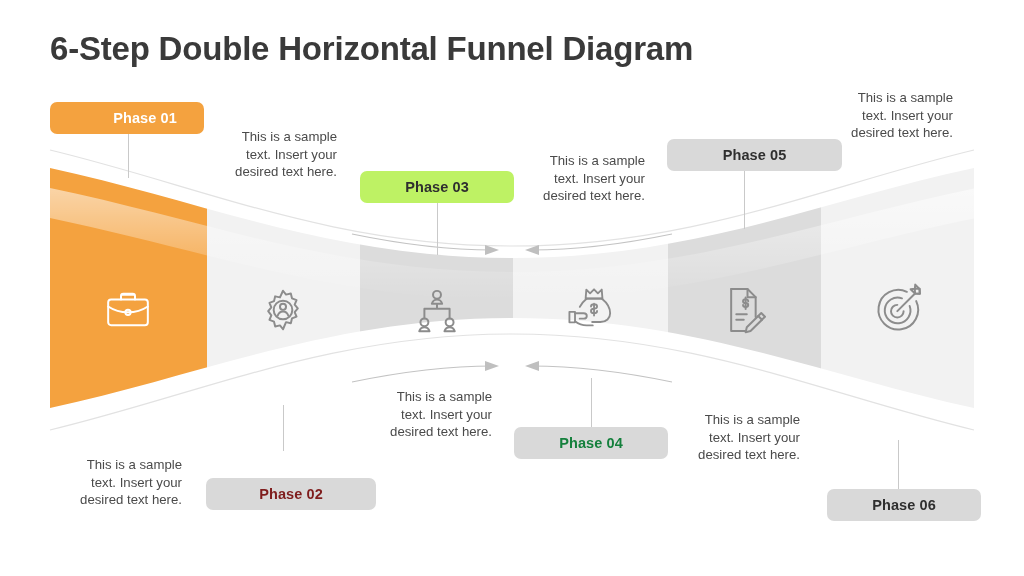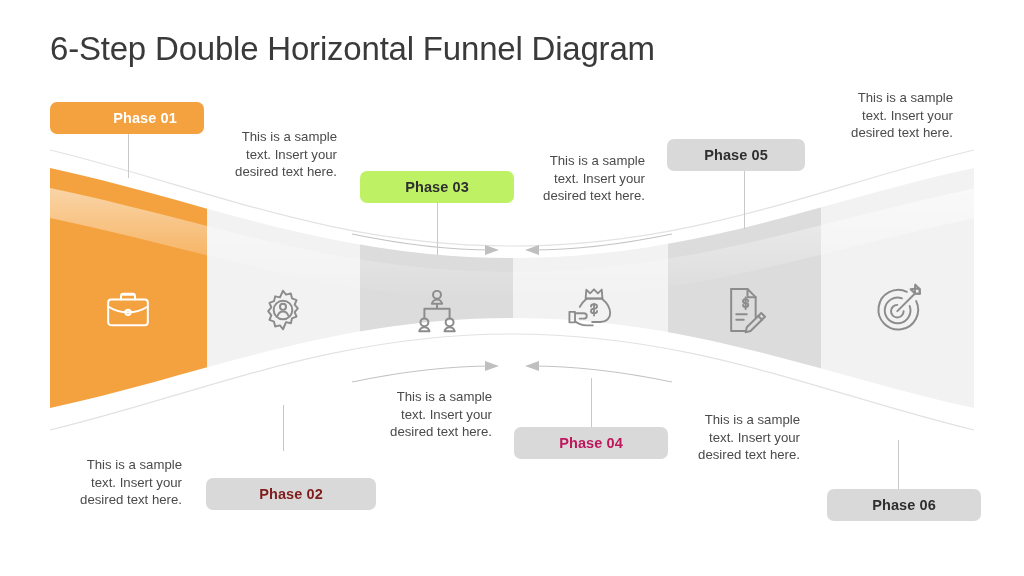--- a/index.html
+++ b/index.html
@@ -23,21 +23,21 @@
     height: 576px;
     background: #ffffff;
   }
 
   
   #title {
     position: absolute;
     left: 50px;
     top: 30px;
     font-size: 33px;
-    font-weight: 400;
+    font-weight: 700;
     color: #3a3a3a;
     letter-spacing: -0.2px;
     white-space: nowrap;
   }
 
   
   #funnel {
     position: absolute;
     left: 0;
     top: 0;
@@ -225,24 +225,24 @@
 
   <div class="phase-badge accent" style="left: 50px; top: 102px; width: 154px; background: rgb(244, 162, 63); color: rgb(255, 255, 255);">
     <span>Phase 01</span>
   </div>
   <div class="phase-badge gray" style="left: 206px; top: 478px; width: 170px; background: rgb(217, 217, 217); color: #7f1d1d;">
     <span>Phase 02</span>
   </div>
   <div class="phase-badge gray" style="left: 360px; top: 171px; width: 154px; background: #bef264; color: rgb(47, 47, 47);">
     <span>Phase 03</span>
   </div>
-  <div class="phase-badge gray" style="left: 514px; top: 427px; width: 154px; background: rgb(217, 217, 217); color: #be185d;">
+  <div class="phase-badge gray" style="left: 514px; top: 427px; width: 154px; background: rgb(217, 217, 217); color: #15803d;">
     <span>Phase 04</span>
   </div>
-  <div class="phase-badge gray" style="left: 667px; top: 139px; width: 138px; background: rgb(217, 217, 217); color: rgb(47, 47, 47);">
+  <div class="phase-badge gray" style="left: 667px; top: 139px; width: 175px; background: rgb(217, 217, 217); color: rgb(47, 47, 47);">
     <span>Phase 05</span>
   </div>
   <div class="phase-badge gray" style="left: 821px; top: 489px; width: 154px; background: rgb(217, 217, 217); color: rgb(47, 47, 47); margin-left: 6px;">
     <span>Phase 06</span>
   </div>
 
   <div class="sample-text" style="left: 225px; top: 128px; color: rgb(74, 74, 74);">This is a sample text. Insert your desired text here.</div>
   <div class="sample-text" style="left: 70px; top: 456px; color: rgb(74, 74, 74);">This is a sample text. Insert your desired text here.</div>
   <div class="sample-text" style="left: 533px; top: 152px; color: rgb(74, 74, 74);">This is a sample text. Insert your desired text here.</div>
   <div class="sample-text" style="left: 380px; top: 388px; color: rgb(74, 74, 74);">This is a sample text. Insert your desired text here.</div>

